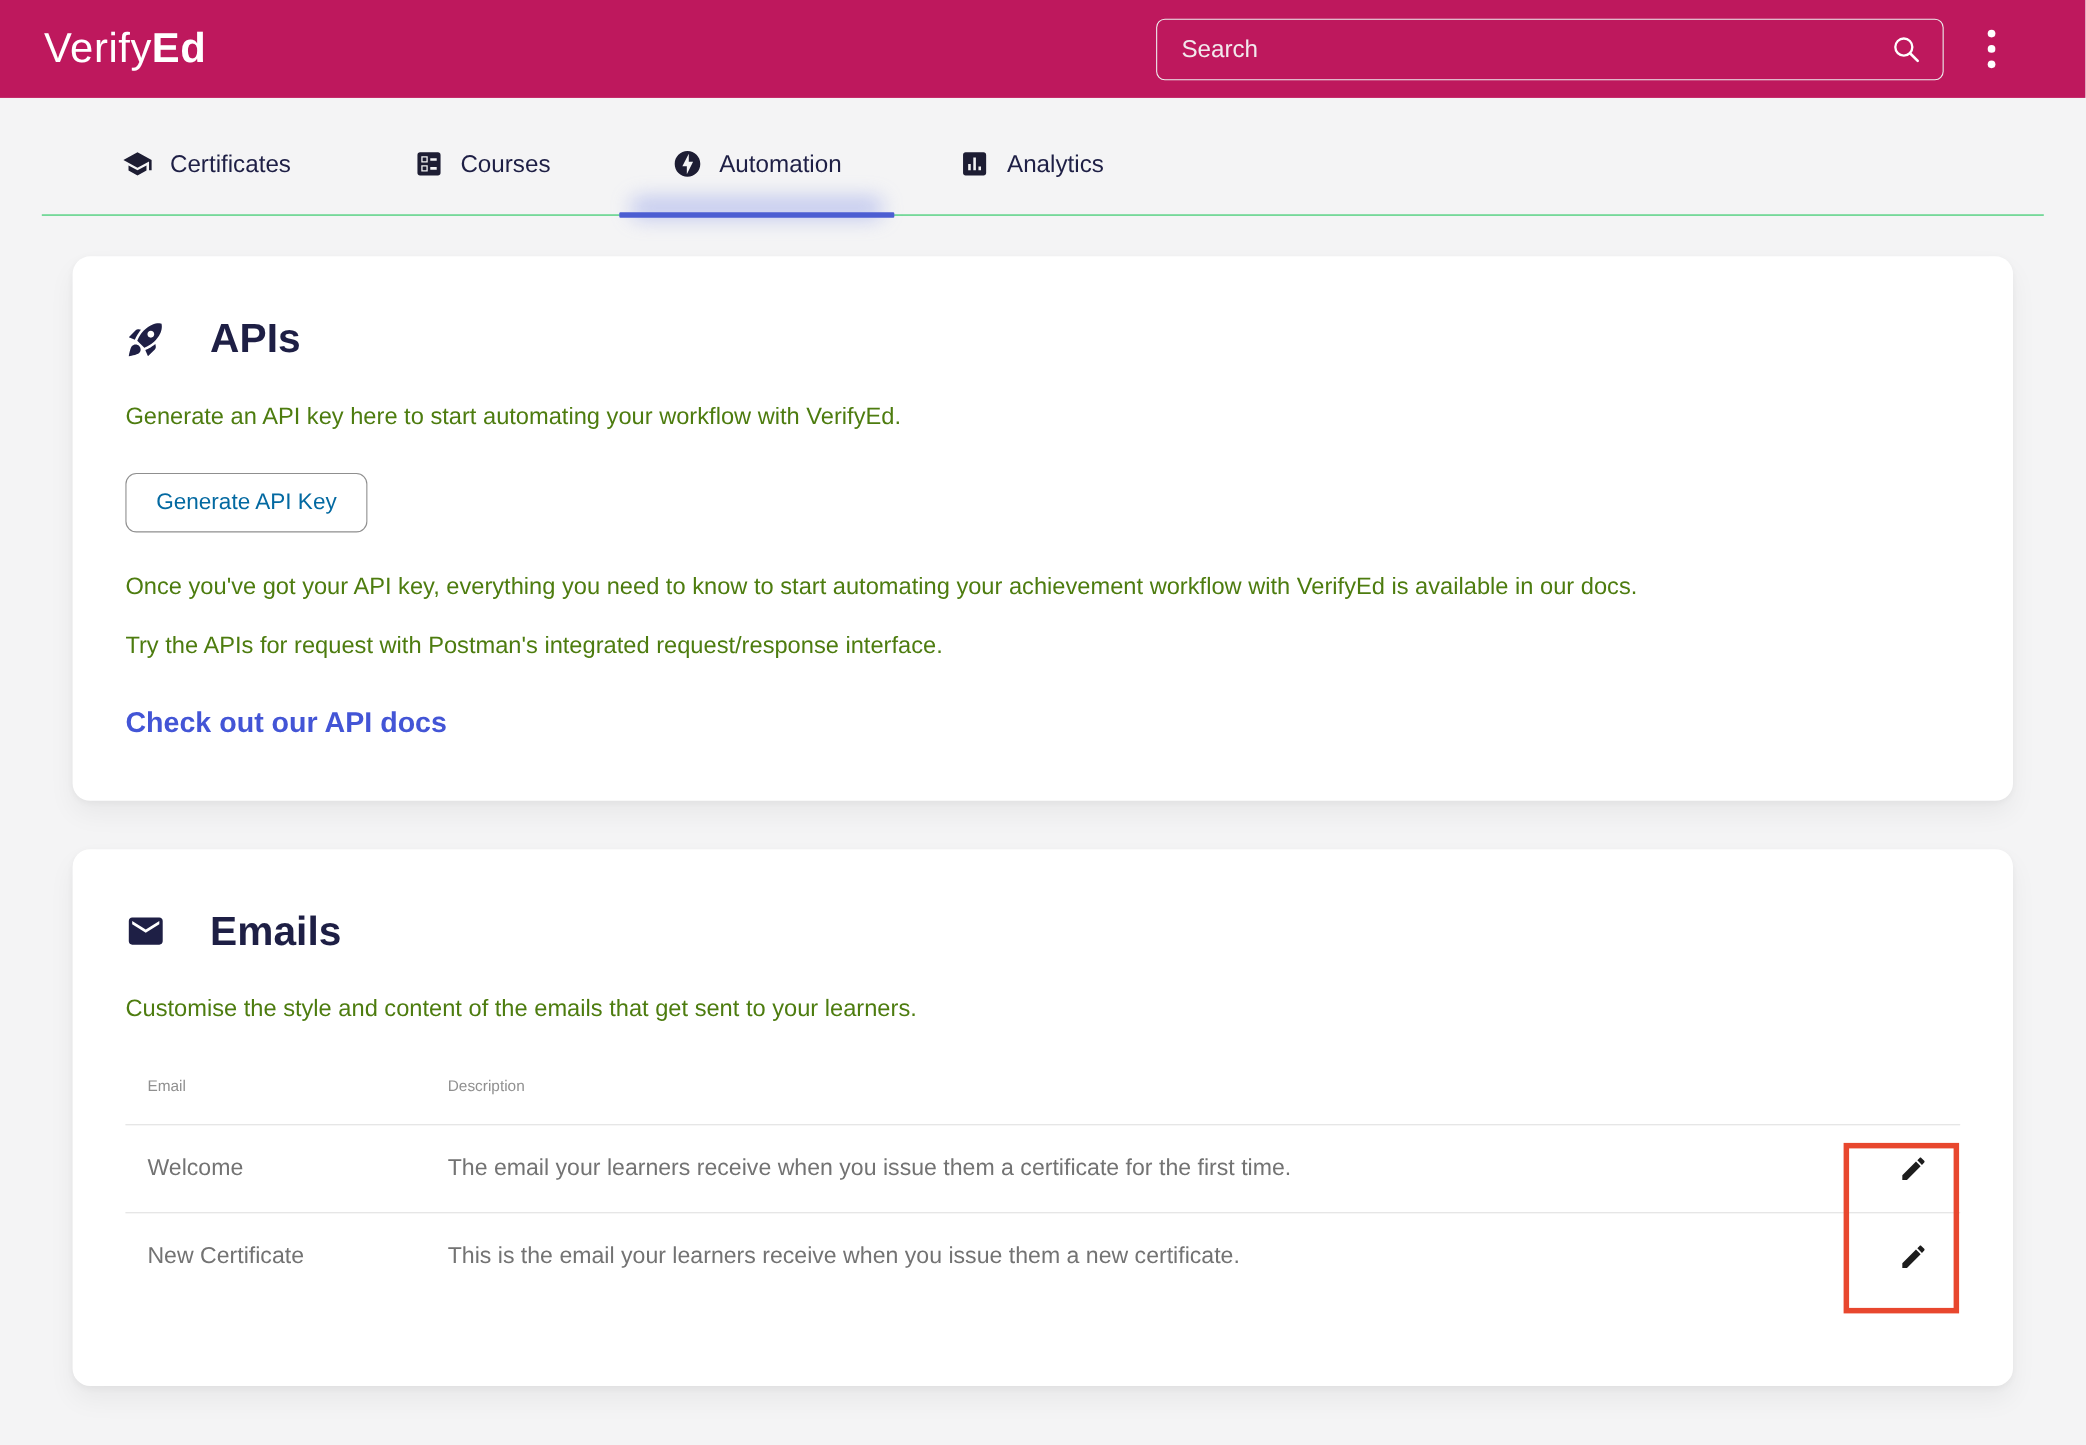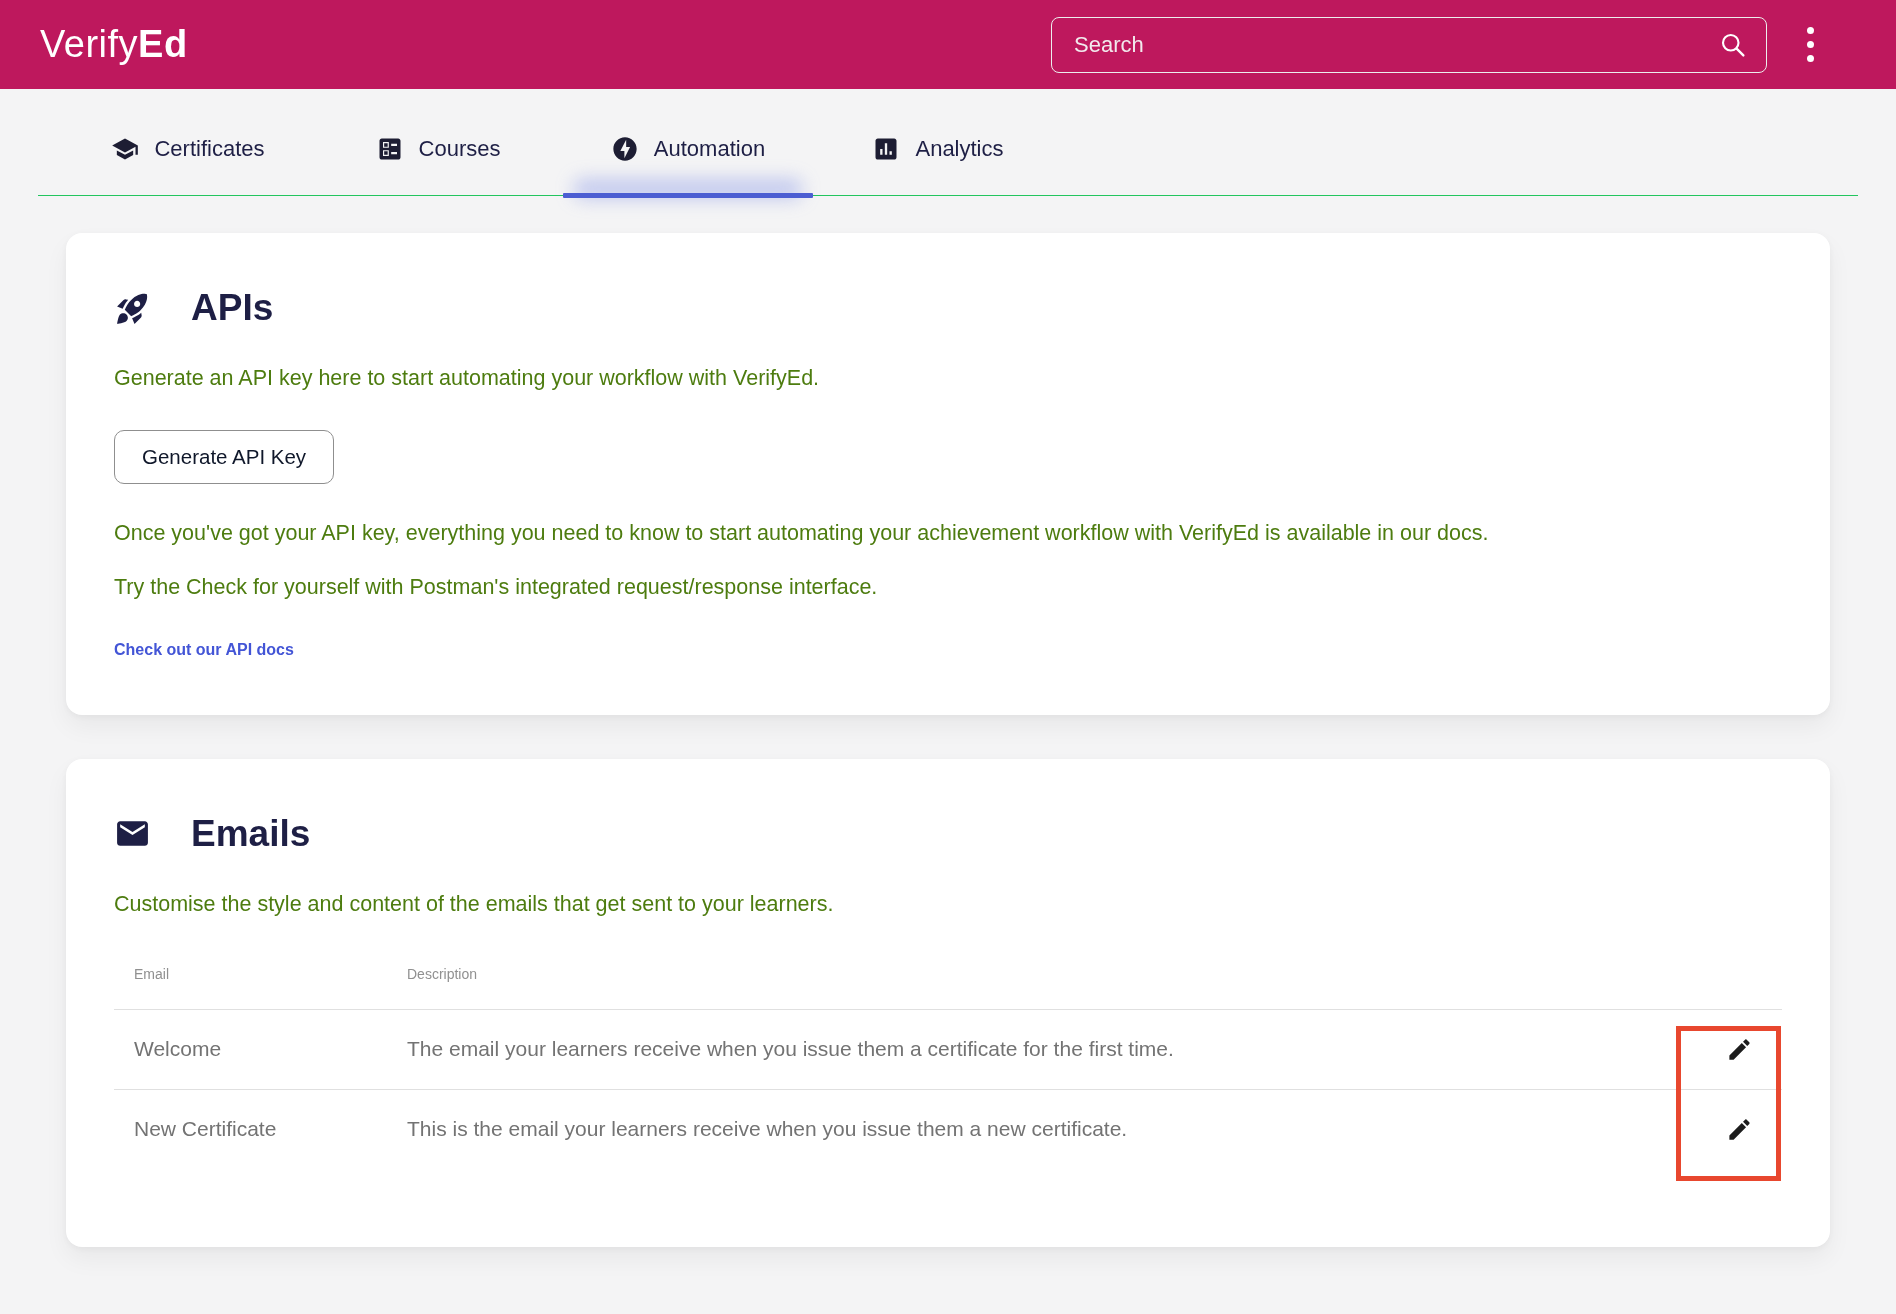--- a/index.html
+++ b/index.html
@@ -84,26 +84,26 @@
 
   .body-text { font-size:21.5px; line-height:1.25; margin:36px 0 0 0; color:#4d7c0f; }
   .body-text.tight { margin-top:27px; }
 
   .outline-btn {
     margin-top:38px;
     display:inline-block;
     padding:14px 27px;
     background:#ffffff;
     border:1px solid #8f8f8f; border-radius:10px;
-    font-size:20.5px; color:#0f172a; font-family:inherit;
+    font-size:20.5px; color:#0369a1; font-family:inherit;
     cursor:pointer;
   }
   .docs-link {
     display:inline-block; margin-top:40px;
-    font-size:16px; font-weight:700; color:#4355d6;
+    font-size:26px; font-weight:700; color:#4355d6;
     text-decoration:none; cursor:pointer;
   }
 
   
   .email-table { margin-top:48px; position:relative; }
   .t-head {
     display:flex; align-items:flex-start;
     padding:0 0 27px 20px;
     color:#909090; font-size:14px;
   }
@@ -196,21 +196,21 @@
         <path d="M9.19 6.35c-2.04 2.29-3.44 5.58-3.57 5.89L2 10.69l4.05-4.05c.47-.47 1.15-.68 1.81-.55l1.33.26zM11.17 17s3.74-1.55 5.89-3.7c5.4-5.4 4.5-9.62 4.21-10.57-.95-.3-5.17-1.19-10.57 4.21C8.55 9.09 7 12.83 7 12.83L11.17 17zm6.48-2.19c-2.29 2.04-5.58 3.44-5.89 3.57L13.31 22l4.05-4.05c.47-.47.68-1.15.55-1.81l-.26-1.33zM9 18c0 .83-.34 1.58-.88 2.12C6.94 21.3 2 22 2 22s.7-4.94 1.88-6.12C4.42 15.34 5.17 15 6 15c1.66 0 3 1.34 3 3zm4-9c0-1.1.9-2 2-2s2 .9 2 2-.9 2-2 2-2-.9-2-2z"></path>
       </svg>
     <h1 class="card-title">APIs</h1>
   </div>
 
   <p class="body-text">Generate an API key here to start automating your workflow with VerifyEd.</p>
 
   <button class="outline-btn">Generate API Key</button>
 
   <p class="body-text">Once you've got your API key, everything you need to know to start automating your achievement workflow with VerifyEd is available in our docs.</p>
-  <p class="body-text tight">Try the Check for yourself with Postman's integrated request/response interface.</p>
+  <p class="body-text tight">Try the APIs for request with Postman's integrated request/response interface.</p>
 
   <a class="docs-link">Check out our API docs</a>
 </section>
 
 <section class="card emails">
   <div class="card-title-row">
     <svg viewBox="0 0 24 24">
         <path d="M20 4H4c-1.1 0-1.99.9-1.99 2L2 18c0 1.1.9 2 2 2h16c1.1 0 2-.9 2-2V6c0-1.1-.9-2-2-2zm0 4l-8 5-8-5V6l8 5 8-5v2z"></path>
       </svg>
     <h1 class="card-title">Emails</h1>

